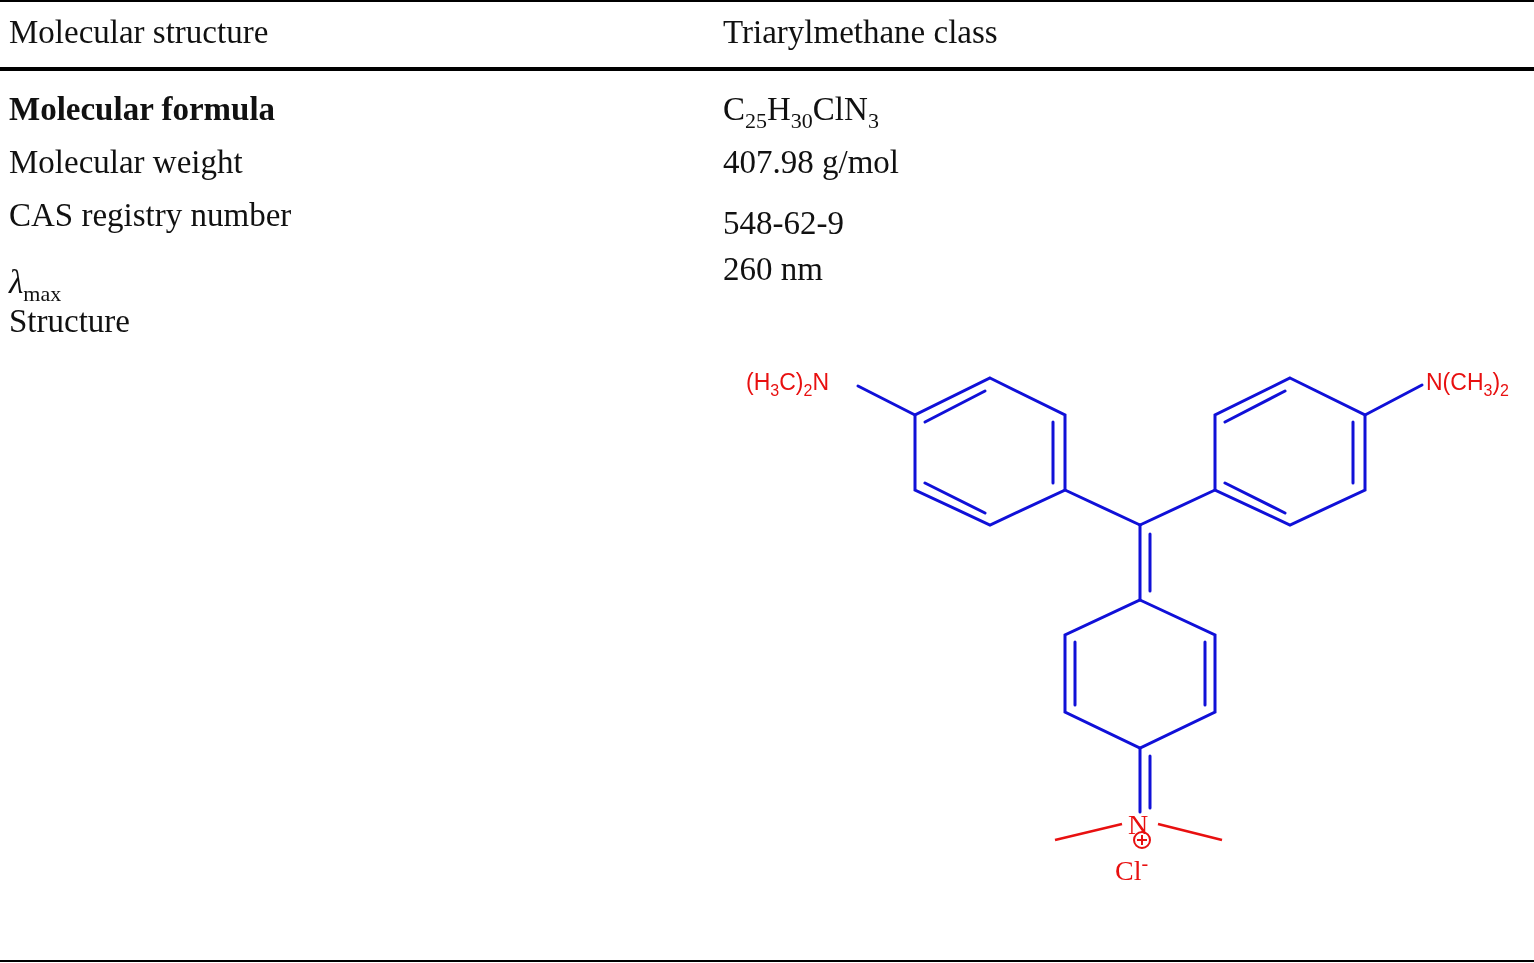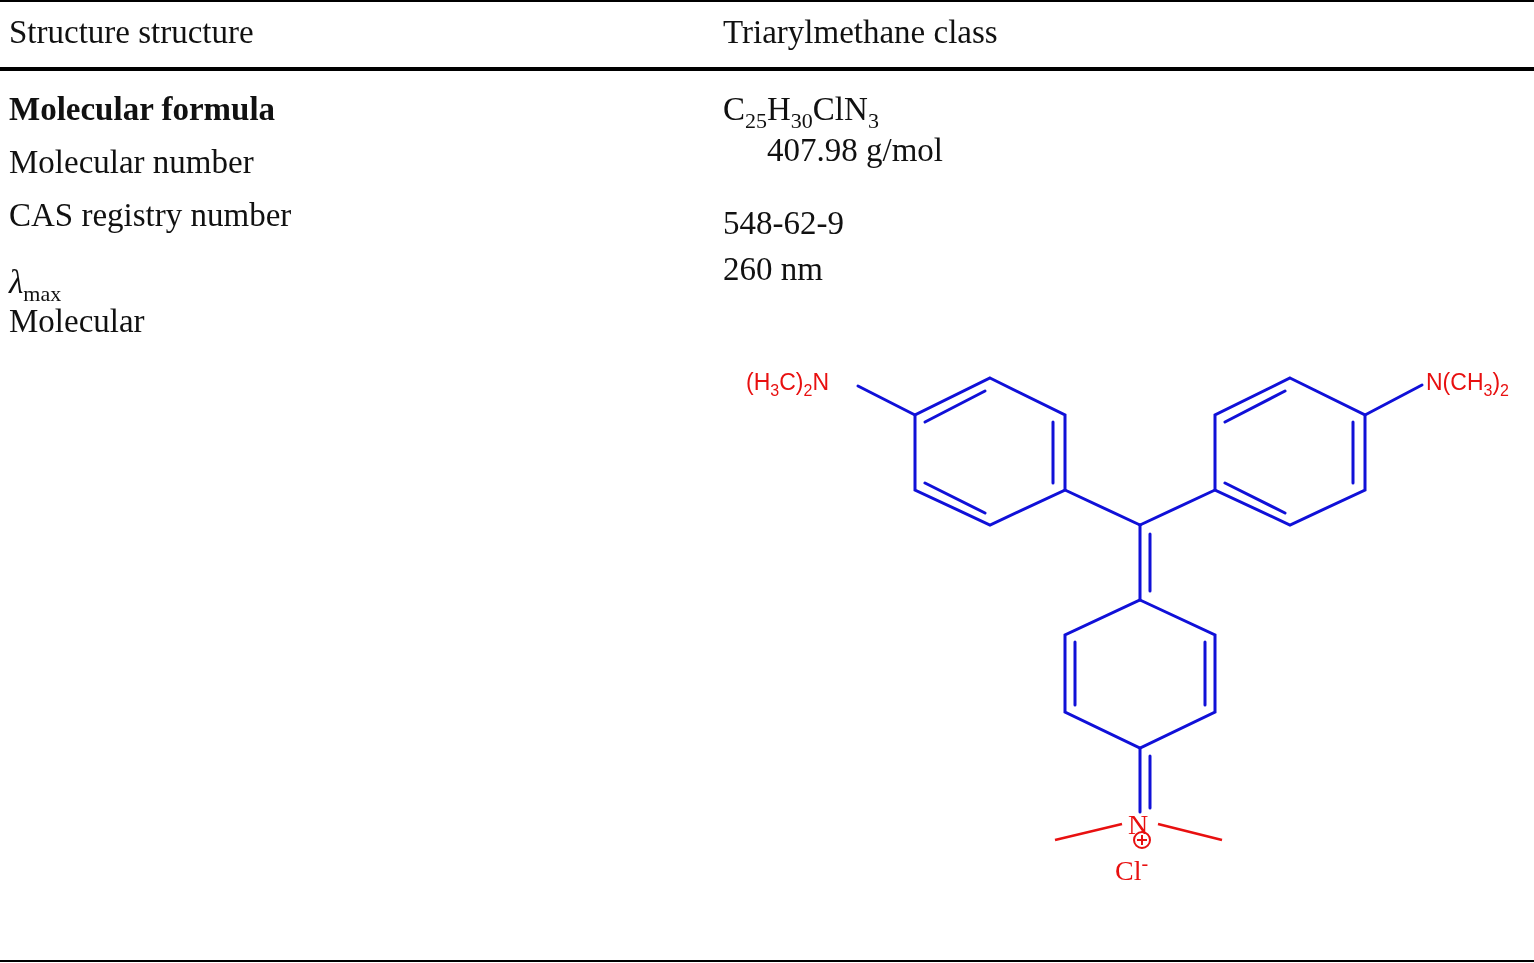--- a/index.html
+++ b/index.html
@@ -74,40 +74,40 @@
       font-size: 28px;
     }
   </style>
 </head>
 <body>
 
 <div class="rule rule-top"></div>
 <div class="rule rule-header"></div>
 <div class="rule rule-bottom"></div>
 
-<div class="cell col-left" style="top:12px;">Structure structure</div>
+<div class="cell col-left" style="top:12px;">Molecular structure</div>
 <div class="cell col-right" style="top:12px;">Triarylmethane class</div>
 
 <div class="cell col-left" style="top:89px;font-weight:bold;">Molecular formula</div>
 <div class="cell col-right" style="top:89px;">
   <span>C</span><sub>25</sub><span>H</span><sub>30</sub><span>ClN</span><sub>3</sub>
 </div>
 
-<div class="cell col-left" style="top:142px;">Molecular number</div>
-<div class="cell col-right" style="top:130px;margin-left:44px;">407.98 g/mol</div>
+<div class="cell col-left" style="top:142px;">Molecular weight</div>
+<div class="cell col-right" style="top:142px;">407.98 g/mol</div>
 
 <div class="cell col-left" style="top:195px;text-align:center;">CAS registry number</div>
 <div class="cell col-right" style="top:203px;">548-62-9</div>
 
 <div class="cell col-left" style="top:262px;">
   <span class="lambda">λ</span><sub>max</sub>
 </div>
 <div class="cell col-right" style="top:249px;">260 nm</div>
 
-<div class="cell col-left" style="top:301px;">Molecular</div>
+<div class="cell col-left" style="top:301px;">Structure</div>
 
 <svg class="structure" viewBox="0 0 1534 963" xmlns="http://www.w3.org/2000/svg">
 
   <g>
     <polygon class="bond" points="990,378 1065,415 1065,490 990,525 915,490 915,415"></polygon>
     <line class="bond" x1="925" y1="422" x2="985" y2="391"></line>
     <line class="bond" x1="1053" y1="422" x2="1053" y2="483"></line>
     <line class="bond" x1="925" y1="483" x2="985" y2="513"></line>
   </g>
   <line class="bond" x1="915" y1="415" x2="858" y2="386"></line>

